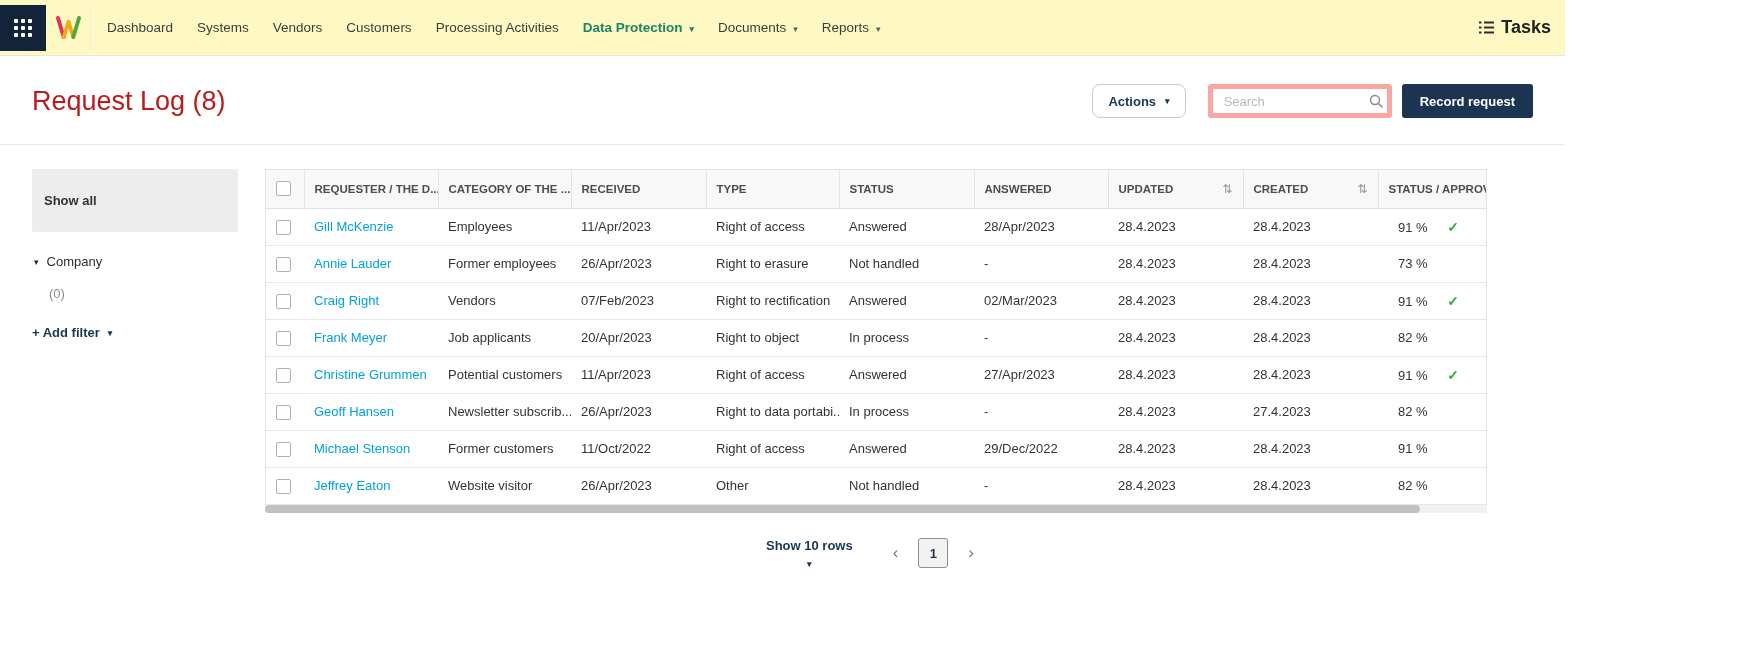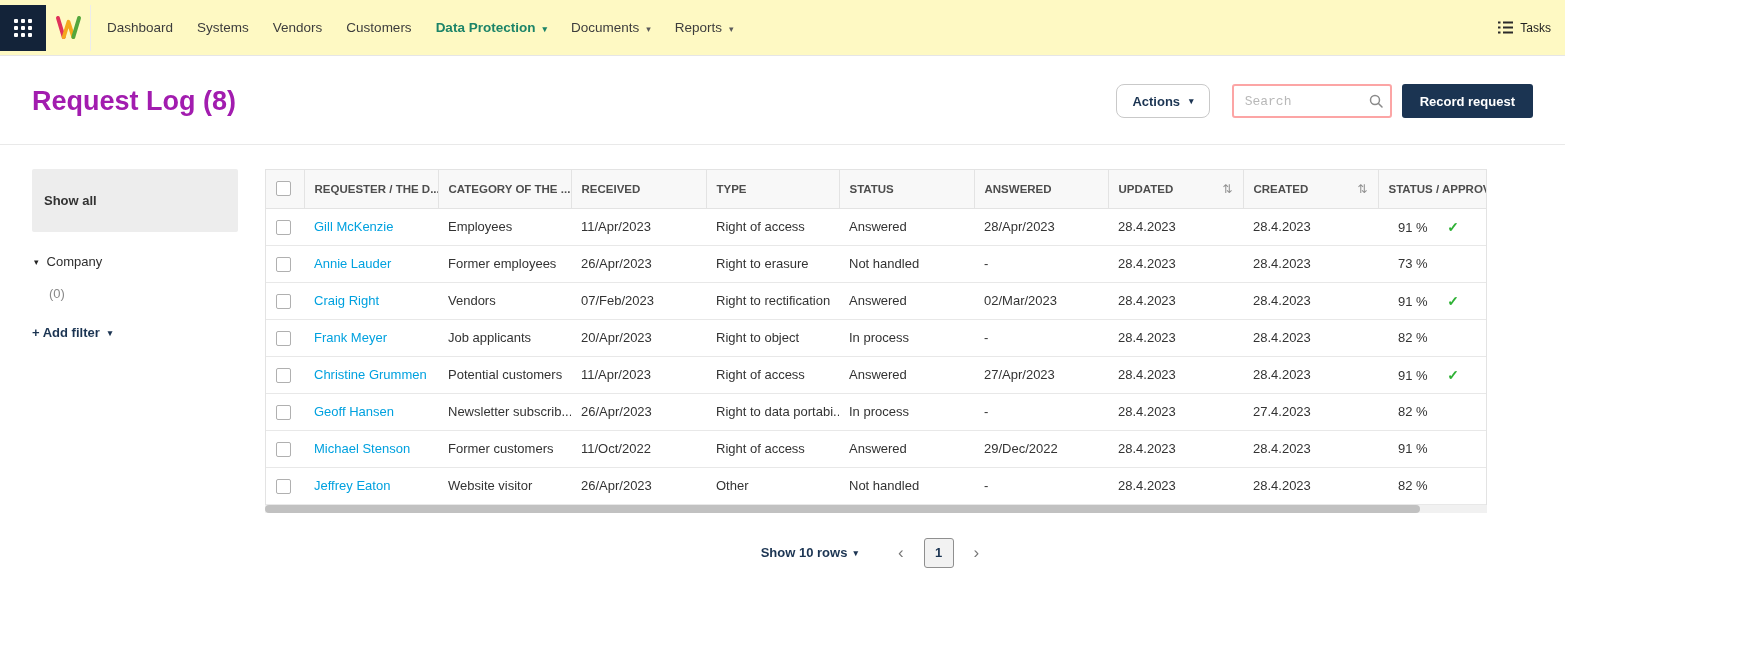--- a/index.html
+++ b/index.html
@@ -37,43 +37,43 @@
     padding: 0 12px; font-size: 13.5px; color: #3d3d3d; cursor: pointer;
     white-space: nowrap;
   }
   .nav-item .caret { font-size: 9px; color: #5a5a5a; display: none; position: relative; top: 1px; }
   .nav-item.has-caret .caret { display: inline; }
   .nav-item.active { color: var(--teal, #1c8468); font-weight: bold; }
   .nav-item.active .caret { color: var(--teal, #1c8468); }
   .nav-right { margin-left: auto; padding-right: 14px; }
   .tasks {
     display: flex; align-items: center; gap: 7px;
-    font-size: 12px; color: #222; cursor: pointer; font-weight: normal;
+    font-size: 18px; color: #222; cursor: pointer; font-weight: bold;
   }
 
   
   .page-header {
     display: flex; align-items: center;
     padding: 28px 32px 26px 32px;
     border-bottom: 1px solid #e9e9e9;
   }
-  .page-title { font-size: 27px; font-weight: 700; color: #a21caf; }
+  .page-title { font-size: 27px; font-weight: 400; color: #b91c1c; }
   .header-actions { margin-left: auto; display: flex; align-items: center; }
   .btn-outline {
     height: 34px; padding: 0 15px;
     background: #fff; border: 1px solid #c9c9c9; border-radius: 8px;
     font-family: inherit; font-size: 13px; font-weight: bold; color: var(--navy, #1b3452);
     cursor: pointer; display: flex; align-items: center; gap: 9px;
   }
   .btn-outline .caret { font-size: 9px; }
   .search-box { position: relative; margin-left: 22px; }
   .search-box input {
-    width: 160px; height: 34px;
-    border: 2px solid #fca5a5; border-radius: 3px;
-    padding: 0 30px 0 11px; font-family: Liberation Mono, monospace; font-size: 13px; color: #333;
+    width: 184px; height: 34px;
+    border: 5px solid #fca5a5; border-radius: 3px;
+    padding: 0 30px 0 11px; font-family: Liberation Sans, sans-serif; font-size: 13px; color: #333;
     outline: none;
   }
   .search-box input::placeholder { color: #b8b8b8; }
   .search-icon { position: absolute; right: 9px; top: 10px; cursor: pointer; }
   .btn-primary {
     height: 34px; padding: 0 18px; margin-left: 10px;
     background: var(--navy, #1b3452); border: none; border-radius: 3px;
     font-family: inherit; color: #fff; font-size: 13px; font-weight: bold; cursor: pointer;
   }
 
@@ -141,20 +141,21 @@
 
   
   .pagination {
     display: flex; align-items: center; justify-content: center;
     padding: 25px 0 45px 0; gap: 0;
   }
   .rows-select {
     display: flex; align-items: center; gap: 6px;
     font-size: 13px; font-weight: bold; color: var(--navy, #1b3452); cursor: pointer;
     margin-right: 28px;
+    flex-direction: column;
   }
   .rows-select .caret { font-size: 9px; }
   .chev { color: #777; font-size: 17px; cursor: pointer; padding: 0 12px; user-select: none; }
   .page-btn {
     width: 30px; height: 30px; margin: 0 8px;
     border: 1px solid #8f8f8f; border-radius: 3px; background: #f2f2f2;
     font-family: inherit; font-size: 13px; font-weight: bold; color: var(--navy, #1b3452);
     cursor: pointer;
   }
 </style>
@@ -200,20 +201,24 @@
   <div class="nav-item">
     <span class="nav-label">Vendors</span>
 
   </div>
 
   <div class="nav-item">
     <span class="nav-label">Customers</span>
 
   </div>
 
+  <div class="nav-item">
+    <span class="nav-label">Processing Activities</span>
+
+  </div>
 
   <div class="nav-item has-caret active">
     <span class="nav-label">Data Protection</span>
     <span class="caret">▾</span>
   </div>
 
   <div class="nav-item has-caret">
     <span class="nav-label">Documents</span>
     <span class="caret">▾</span>
   </div>

